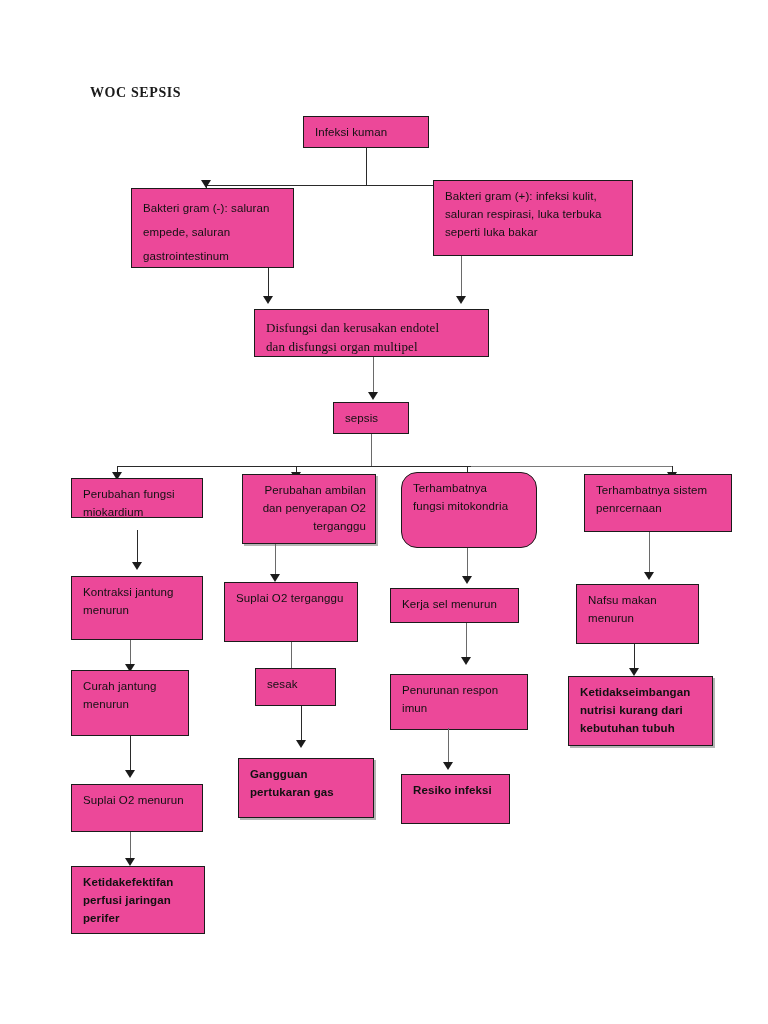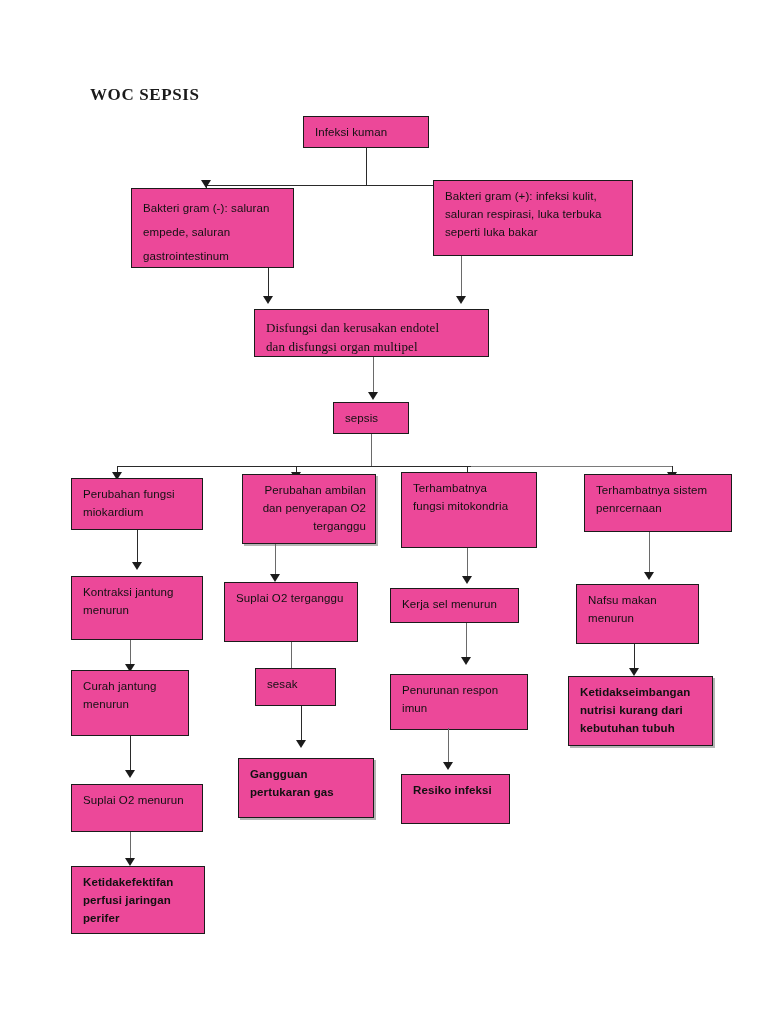--- a/index.html
+++ b/index.html
@@ -16,21 +16,21 @@
     font-family: "Liberation Sans", sans-serif;
   }
 
   
   #doc-title {
     position: absolute;
     left: 90px;
     top: 85px;
     font-family: "Liberation Serif", serif;
     font-weight: bold;
-    font-size: 17px;
+    font-size: 14px;
     letter-spacing: 0.6px;
     color: #1a1a1a;
     white-space: nowrap;
   }
 
   
   .node {
     position: absolute;
     box-sizing: border-box;
     border: 1.4px solid #1b1b1b;
@@ -137,21 +137,21 @@
 
   <div class="vline" style="left:296px; top:466px; height:11px;"></div>
   <div class="arrowhead" style="left:291px; top:472px;"></div>
 
   <div class="vline" style="left:467px; top:466px; height:11px;"></div>
   <div class="arrowhead" style="left:462px; top:472px;"></div>
 
   <div class="vline" style="left:672px; top:466px; height:11px;"></div>
   <div class="arrowhead" style="left:667px; top:472px;"></div>
 
-  <div class="node" style="left:71px; top:478px; width:132px; height:52px;">
+  <div class="node" style="left:71px; top:478px; width:132px; height:40px;">
     <span class="ln">Perubahan fungsi</span>
     <span class="ln">miokardium</span>
   </div>
   <div class="vline" style="left:137px; top:530px; height:36px;"></div>
   <div class="arrowhead" style="left:132px; top:562px;"></div>
 
   <div class="node" style="left:71px; top:576px; width:132px; height:64px;">
     <span class="ln">Kontraksi jantung</span>
     <span class="ln">menurun</span>
   </div>
@@ -195,21 +195,21 @@
     <span class="ln">sesak</span>
   </div>
   <div class="vline" style="left:301px; top:706px; height:38px;"></div>
   <div class="arrowhead" style="left:296px; top:740px;"></div>
 
   <div class="node bold shadowed" style="left:238px; top:758px; width:136px; height:60px;">
     <span class="ln">Gangguan</span>
     <span class="ln">pertukaran gas</span>
   </div>
 
-  <div class="node" style="left:401px; top:472px; width:136px; height:76px;">
+  <div class="node" style="left:401px; top:472px; width:136px; height:76px;border-radius:16px;">
     <span class="ln">Terhambatnya</span>
     <span class="ln">fungsi mitokondria</span>
   </div>
   <div class="vline grey" style="left:467px; top:548px; height:32px;"></div>
   <div class="arrowhead" style="left:462px; top:576px;"></div>
 
   <div class="node" style="left:390px; top:588px; width:129px; height:35px;">
     <span class="ln">Kerja sel menurun</span>
   </div>
   <div class="vline grey" style="left:466px; top:623px; height:38px;"></div>

